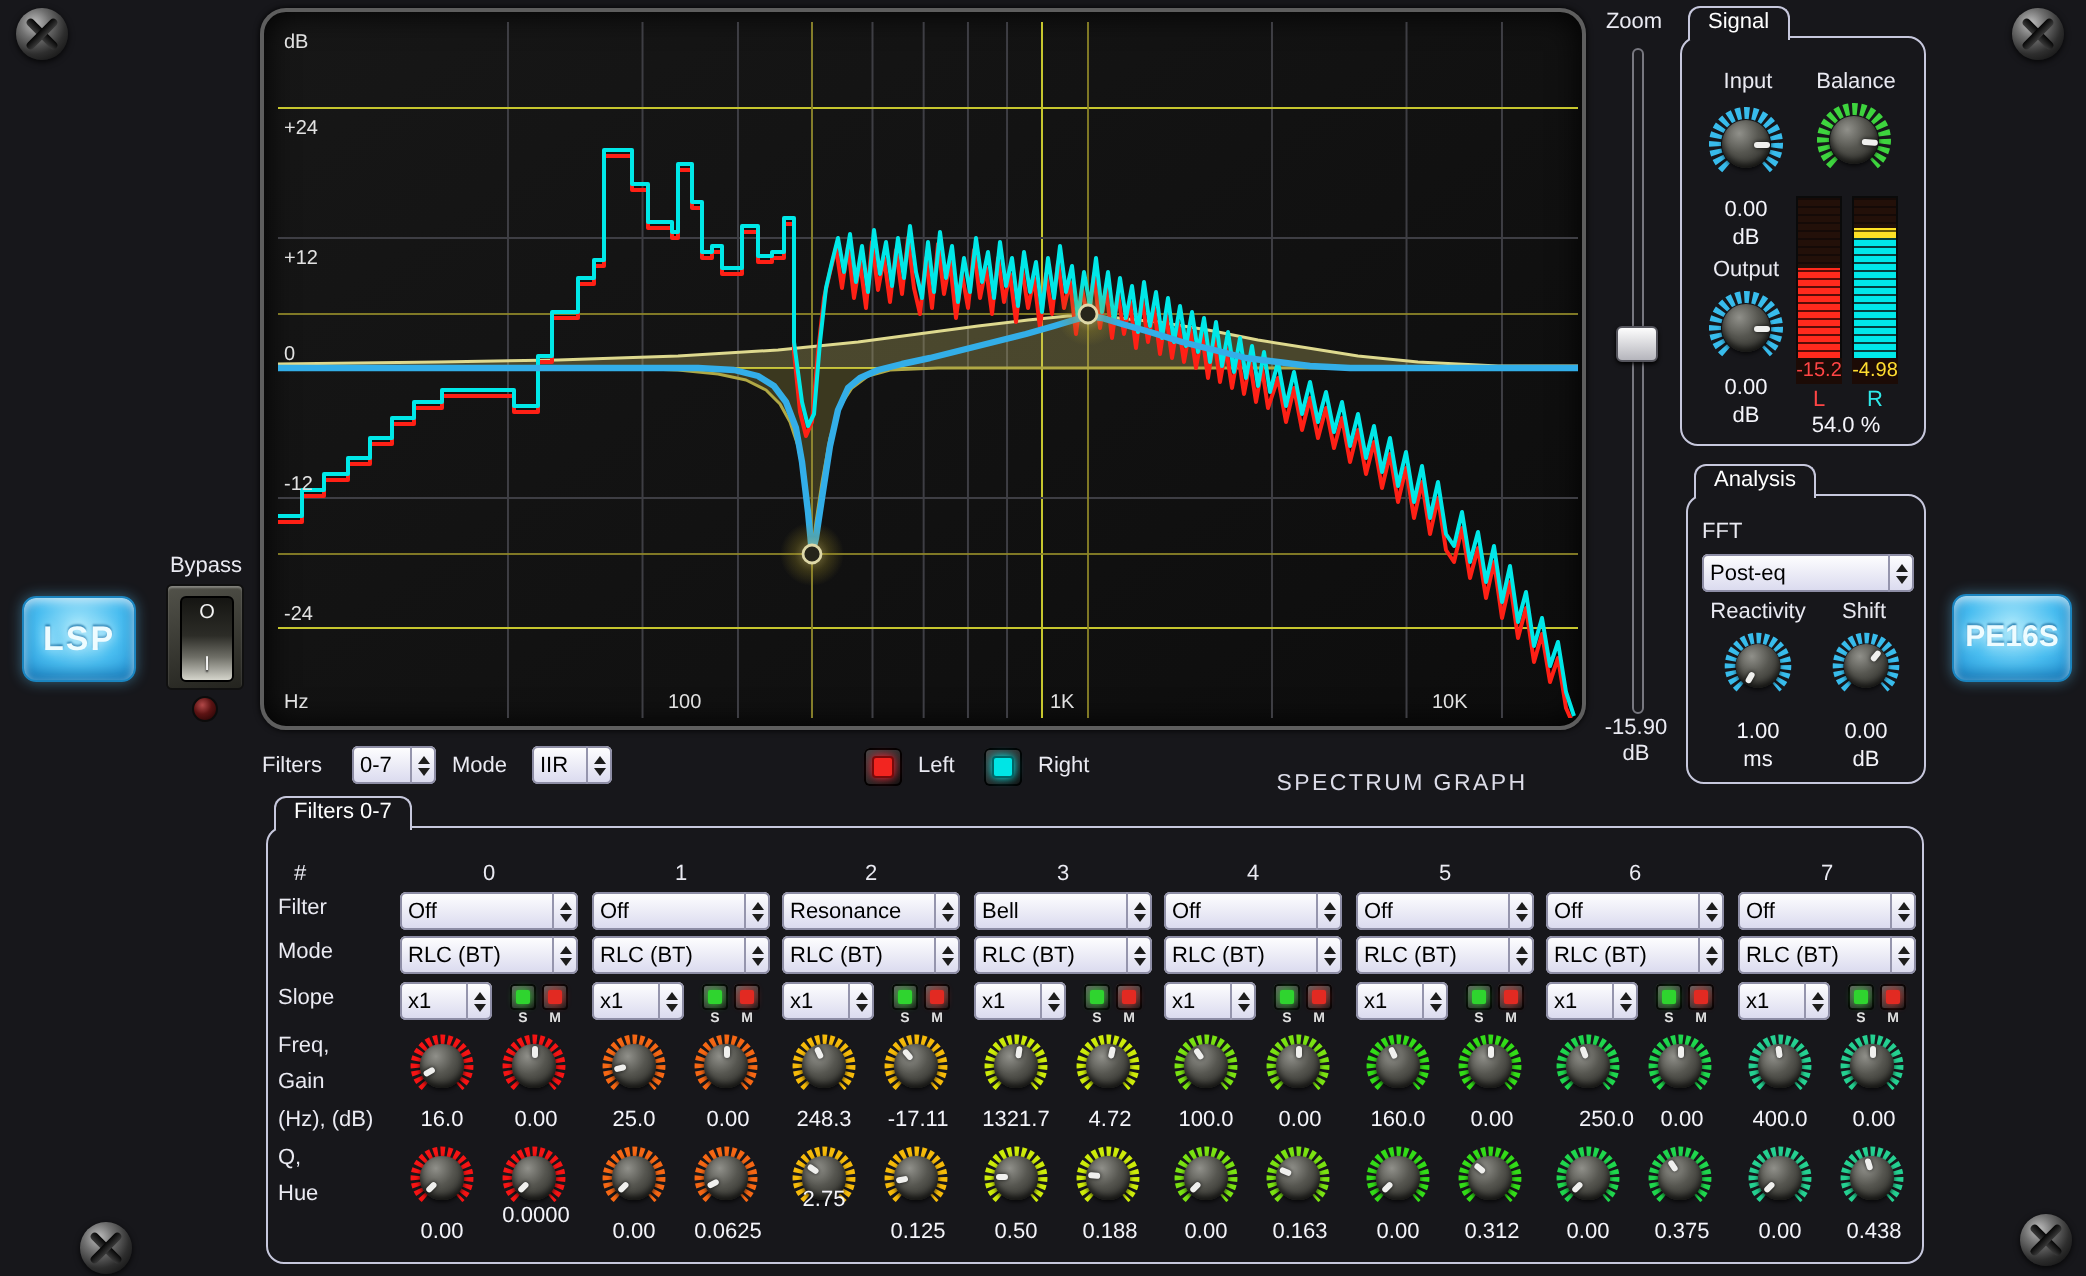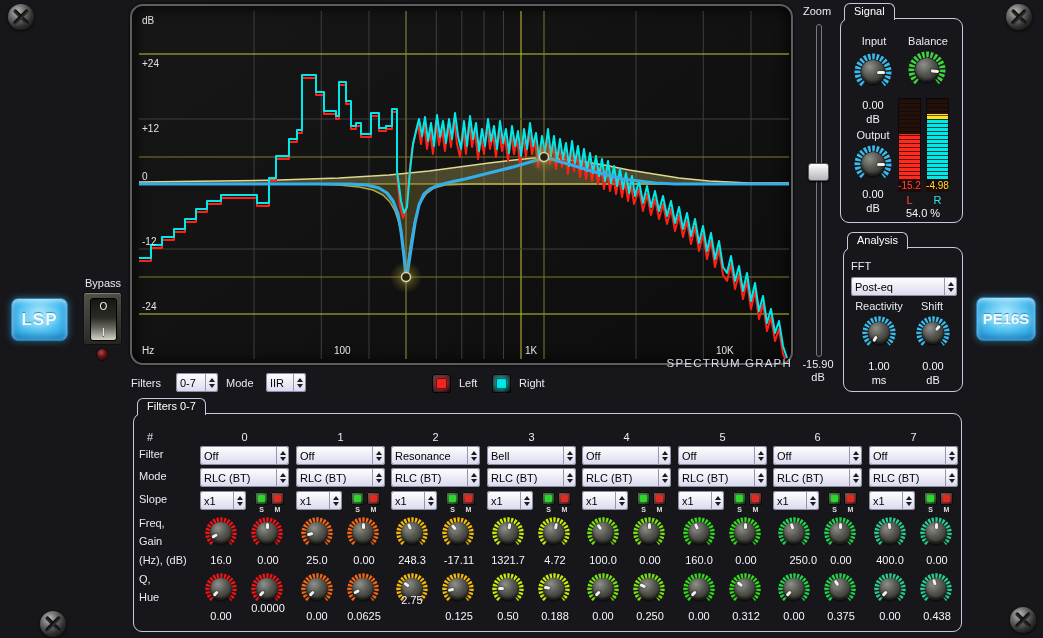--- a/index.html
+++ b/index.html
@@ -171,21 +171,21 @@
       </span>
   </div>
   <div class="legbtn" style="left:432px;top:374px">
       <i style="background:#f22520;box-shadow:0 0 5px #f23;border:1px solid #7a0a0a"></i>
     </div>
   <div class="lbl" style="left:459px;top:377px">Left</div>
   <div class="legbtn" style="left:492px;top:374px">
       <i style="background:#00e5e5;box-shadow:0 0 5px #0ee;border:1px solid #066"></i>
     </div>
   <div class="lbl" style="left:519px;top:377px">Right</div>
-  <div class="title" style="left:610px;top:357px;width:182px;text-align:right">SPECTRUM GRAPH</div>
+  <div class="title" style="left:610px;top:386px;width:182px;text-align:center">SPECTRUM GRAPH</div>
 
   <div class="cyanbtn" style="left:11px;top:298px;width:55px;height:41px;font-size:17px;line-height:41px;letter-spacing:1px">LSP</div>
   <div class="lbl c" style="left:78px;top:277px;width:50px">Bypass</div>
   <div class="byp-sw">
     <div class="rocker">
         <span class="ro">O</span>
         <span class="ri">I</span>
       </div>
   </div>
   <div class="led"></div>
@@ -594,21 +594,21 @@
           <div class="knob" style="height: 34px; width: 34px; position: absolute; left: 50px; top: 158px;">
             <svg viewBox="0 0 40 40">
               <path d="M 10.04 31.87 A 15.5 15.5 0 1 1 29.96 31.87" fill="none" stroke="hsl(90, 85%, 48%)" stroke-width="6" stroke-dasharray="2.5 1.6"></path>
             </svg>
             <div class="kcap"></div>
             <div class="kptr" style="transform:rotate(-67deg)"></div>
           </div>
           <div class="val c" style="width: 46px; position: absolute; left: -2px; top: 140px;">100.0</div>
           <div class="val c" style="width: 46px; position: absolute; left: 45px; top: 140px;">0.00</div>
           <div class="val c" style="width: 46px; position: absolute; left: -2px; top: 196px;">0.00</div>
-          <div class="val c" style="width: 46px; position: absolute; left: 45px; top: 196px;">0.250</div>
+          <div class="val c" style="width: 46px; position: absolute; left: 45px; top: 196px;">0.163</div>
         </div>
         <div style="position: absolute; left: 544px; top: 0px; width: 89px; height: 100%;">
           <div class="lbl c" style="position: absolute; left: 0px; top: 17px; width: 89px;">5</div>
           <div class="spin" style="width: 89px; position: absolute; left: 0px; top: 32px;">
             <span class="spin-txt">Off</span>
             <span class="spin-btns">
               <i class="arr-up"></i>
               <i class="arr-dn"></i>
             </span>
           </div>

